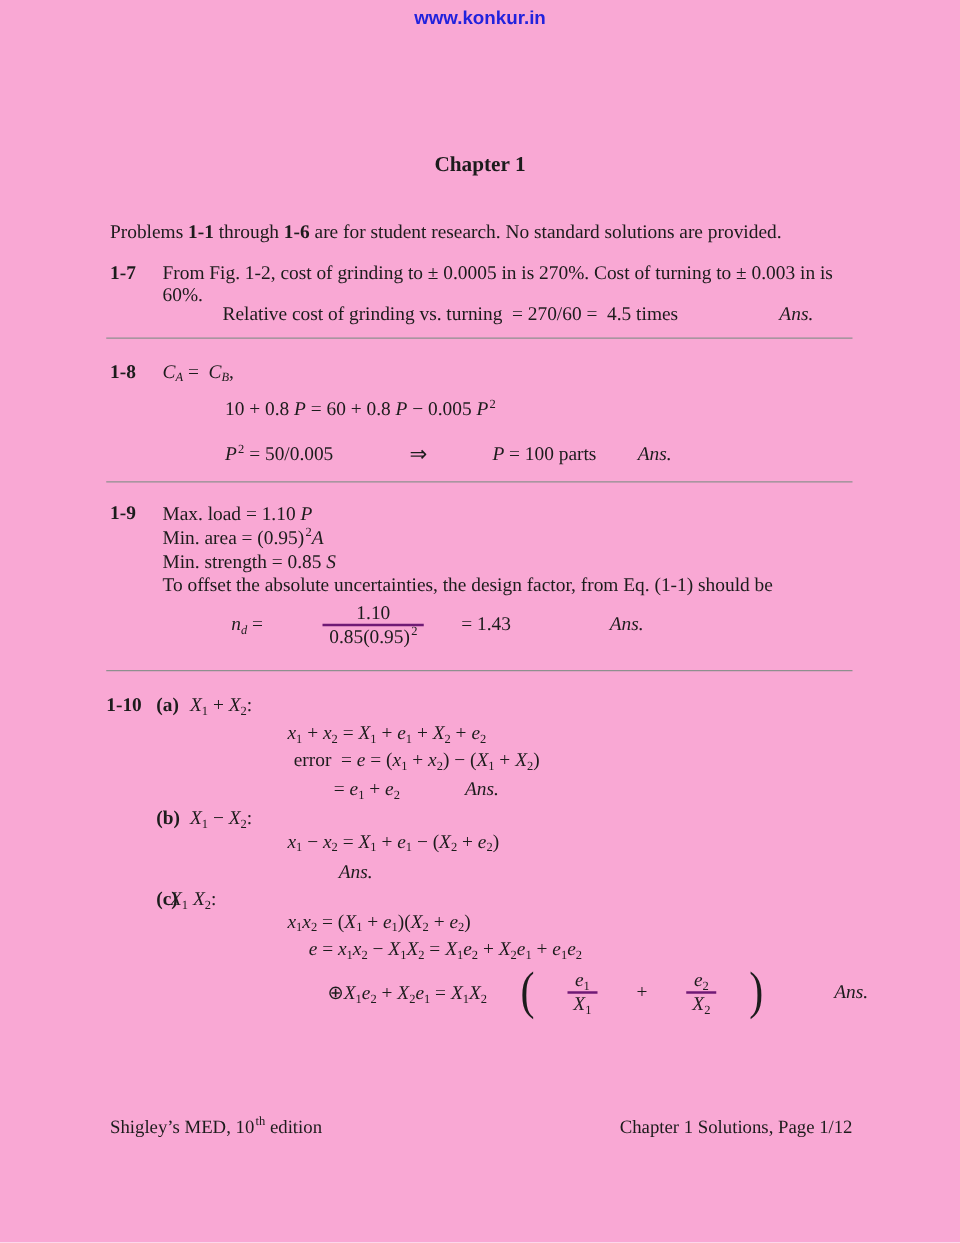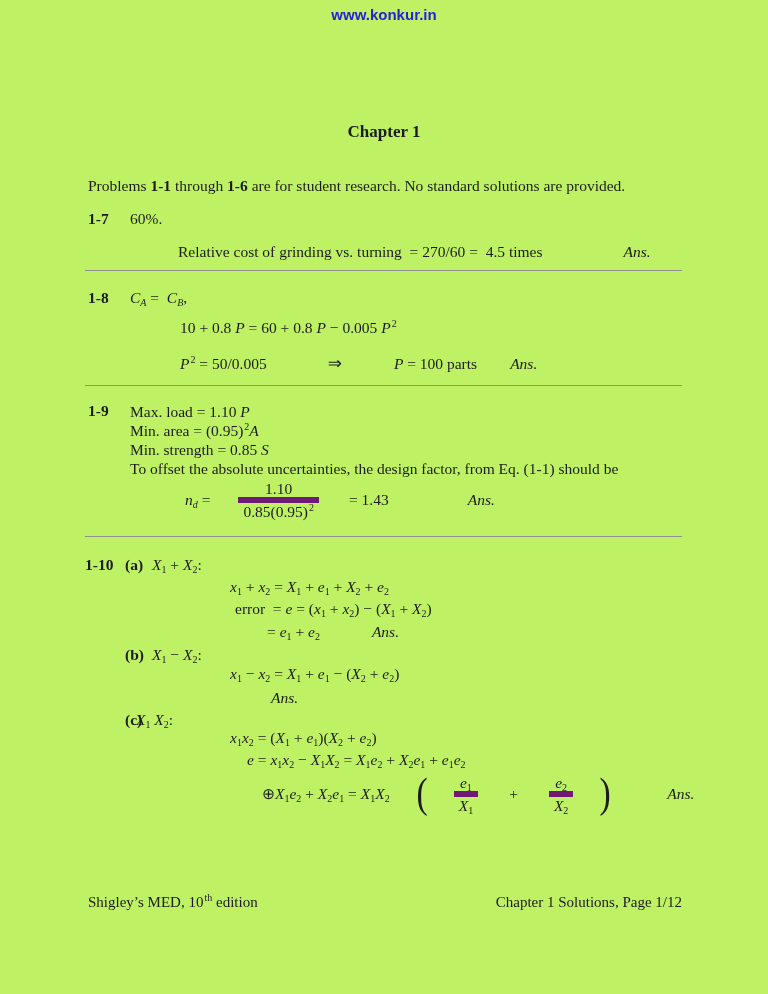--- a/index.html
+++ b/index.html
@@ -1,56 +1,57 @@
 <!DOCTYPE html>
 <html><head>
 <meta charset="utf-8">
 <style>
   html,body{margin:0;padding:0;background:#ffffff;}
-  .page{position:relative;width:768px;height:994px;background:#bef264;
+  .page{position:relative;width:768px;height:994px;background:#f9a8d4;
         font-family:"Liberation Serif",serif;color:var(--ink,#1c1c1c);font-size:15.5px;}
   .hdr-link{position:absolute;top:6px;left:0;right:0;text-align:center;
         font-family:"Liberation Sans",sans-serif;font-weight:bold;font-size:15px;
         color:var(--link,#2222dd);text-decoration:none;cursor:pointer;}
   .title{position:absolute;top:122px;left:0;right:0;text-align:center;
         font-weight:bold;font-size:17px;}
   .intro{position:absolute;top:177px;left:88px;width:610px;}
   .plabel{position:absolute;left:88px;font-weight:bold;white-space:nowrap;}
   .ptext{position:absolute;white-space:nowrap;}
   .pbody{position:absolute;left:130px;width:560px;line-height:18px;}
   .eq{position:absolute;white-space:nowrap;}
   .row{position:absolute;display:flex;align-items:center;white-space:nowrap;gap:24px;}
   .divider{position:absolute;left:85px;width:597px;border-top:1px solid var(--rule,#8f8f8f);height:0;}
   sub{font-size:10px;vertical-align:-3px;line-height:0;}
   sup{font-size:10px;vertical-align:6px;line-height:0;margin-left:1px;}
   i{font-style:italic;}
   .ans{font-style:italic;}
   .frac{display:inline-flex;flex-direction:column;align-items:center;line-height:1.12;vertical-align:middle;}
   .frac .fnum{padding:0 5px;}
-  .frac .fden{border-top:6px solid #701a75;padding:0 5px;}
+  .frac .fden{border-top:2px solid #701a75;padding:0 5px;}
   .bp{font-size:42px;font-weight:400;line-height:0.9;transform:scaleX(0.8);font-style:normal;padding:0 1px;}
   .arrow{font-size:17px;}
   .foot{position:absolute;top:894px;font-size:15px;}
   .foot-left{left:88px;text-align:right;}
   .foot-right{right:86px;text-align:right;}
   .b{font-weight:bold;}
 </style>
 </head>
 <body>
 
 <div class="page" style="--link: #2222dd; --ink: #1c1c1c; --rule: #8f8f8f;">
 
   <a class="hdr-link">www.konkur.in</a>
 
   <div class="title">Chapter 1</div>
 
   <div class="intro">Problems <b>1-1</b> through <b>1-6</b> are for student research. No standard solutions are provided.</div>
 
   <div class="plabel" style="top:210px;">1-7</div>
   <div class="pbody" style="top:210px;">
+    <div>From Fig. 1-2, cost of grinding to ± 0.0005 in is 270%. Cost of turning to ± 0.003 in is</div>
     <div>60%.</div>
   </div>
   <div class="row" style="top:243px;left:178px;">
     <span>Relative cost of grinding vs. turning&nbsp; = 270/60 =&nbsp; 4.5 times</span>
     <span class="ans" style="margin-left:57px;">Ans.</span>
   </div>
 
   <div class="divider" style="top:270px;"></div>
 
   <div class="plabel" style="top:289px;">1-8</div>
@@ -67,21 +68,21 @@
 
   <div class="plabel" style="top:402px;">1-9</div>
   <div class="pbody" style="top:402px;line-height:19px;">
     <div>Max. load = 1.10 <i>P</i></div>
     <div>Min. area = (0.95)<sup>2</sup><i>A</i></div>
     <div>Min. strength = 0.85 <i>S</i></div>
     <div>To offset the absolute uncertainties, the design factor, from Eq. (1-1) should be</div>
   </div>
   <div class="row" style="top:474px;left:185px;height:52px;">
     <span><i>n<sub>d</sub></i> =</span>
-    <span class="frac" style="margin-left:4px;">
+    <span class="frac" style="margin-left:24px;">
       <span class="fnum">1.10</span>
       <span class="fden">0.85(0.95)<sup>2</sup></span>
     </span>
     <span style="margin-left:6px;">= 1.43</span>
     <span class="ans" style="margin-left:55px;">Ans.</span>
   </div>
 
   <div class="divider" style="top:536px;"></div>
 
   <div class="plabel" style="top:556px;left:85px;">1-10</div>

